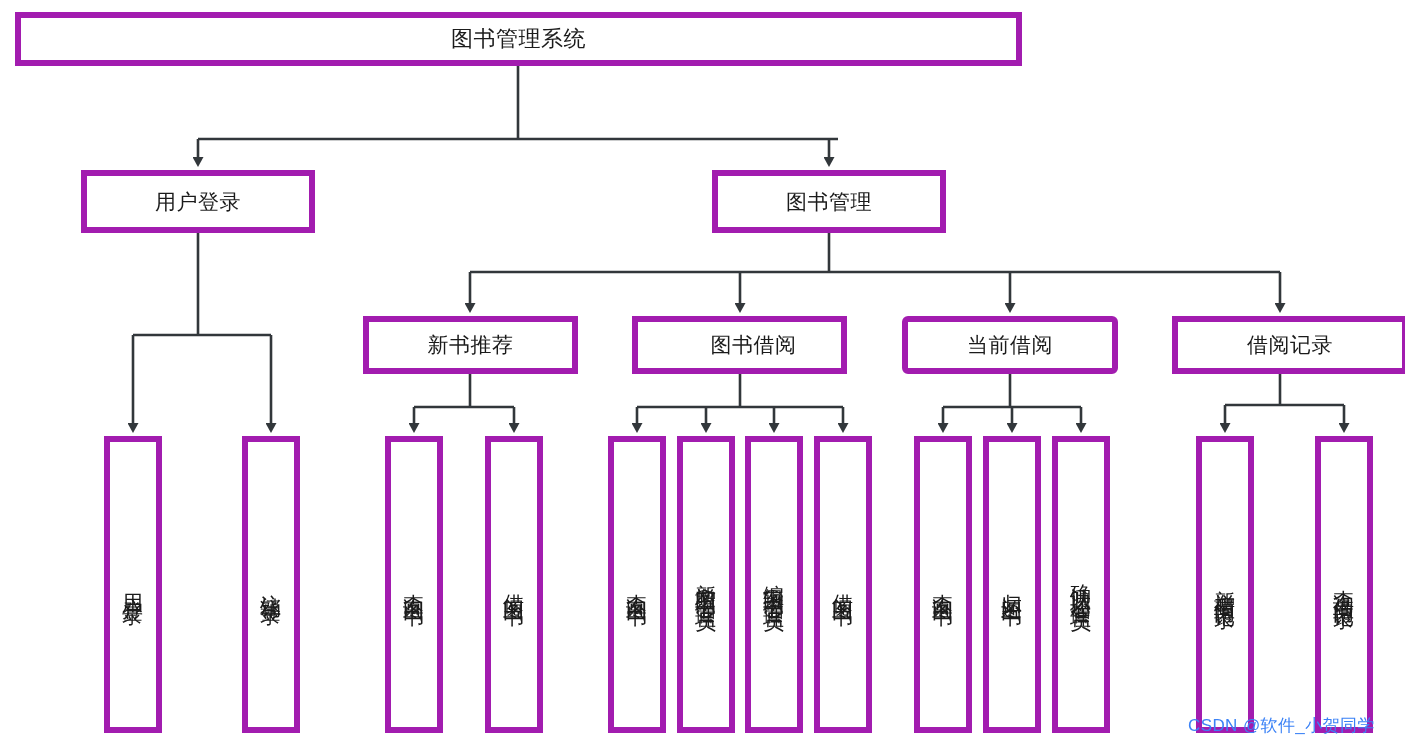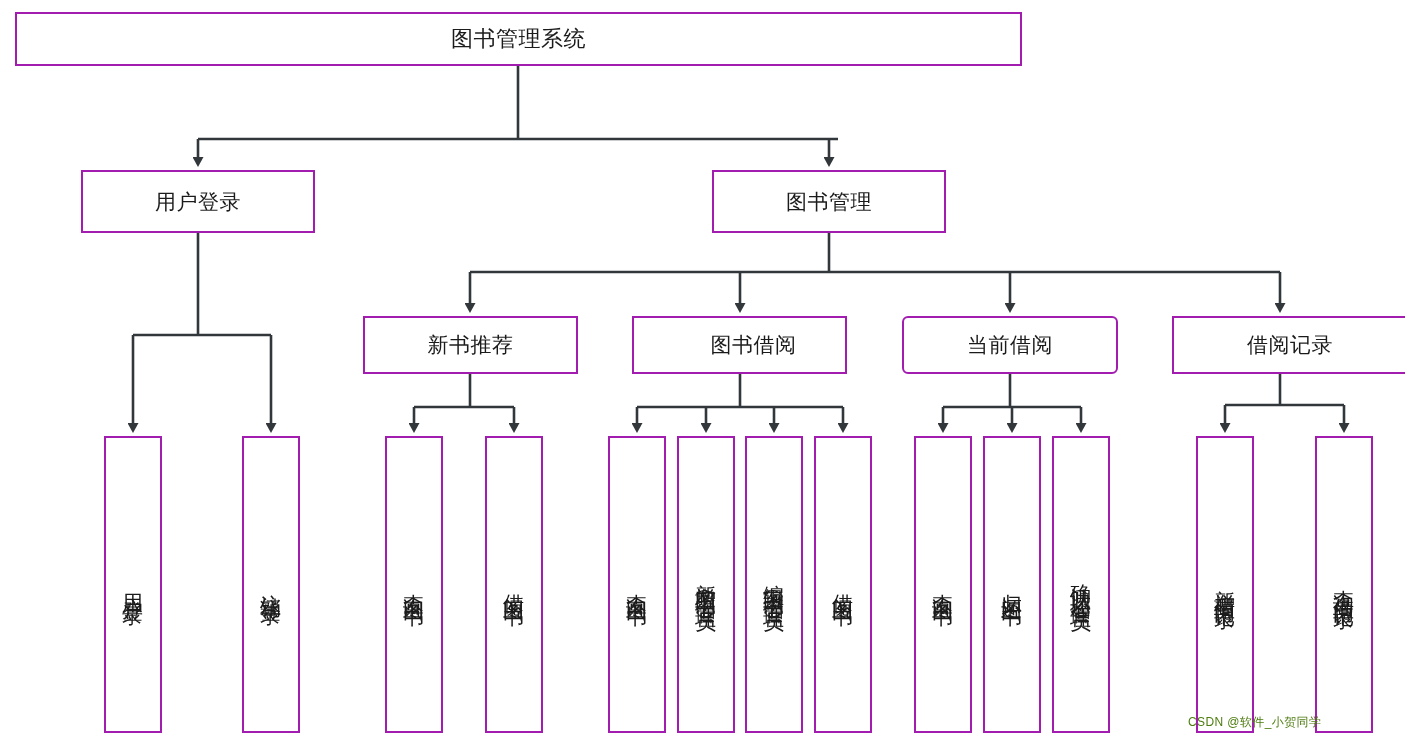--- a/index.html
+++ b/index.html
@@ -24,21 +24,21 @@
     left: 0;
     top: 0;
     width: 1405px;
     height: 747px;
     pointer-events: none;
   }
   .node {
     position: absolute;
     box-sizing: border-box;
     background: #ffffff;
-    border: 2px solid #a21caf;
+    border: 6px solid #a21caf;
     display: flex;
     align-items: center;
     justify-content: center;
     color: #1b1b1b;
   }
   .node.horiz {
     font-size: 21px;
     letter-spacing: 0.5px;
   }
   .node.vert {
@@ -51,22 +51,22 @@
     line-height: 1;
     white-space: nowrap;
   }
   .node.title {
     font-size: 22px;
   }
   .watermark {
     position: absolute;
     left: 1188px;
     top: 714px;
-    font-size: 12px;
-    color: #4d7c0f;
+    font-size: 17px;
+    color: #3b82f6;
     white-space: nowrap;
     letter-spacing: 0.4px;
   }
 </style>
 </head>
 <body>
 
 <div id="diagram-root">
 
   <svg class="wires" viewBox="0 0 1405 747" xmlns="http://www.w3.org/2000/svg">

